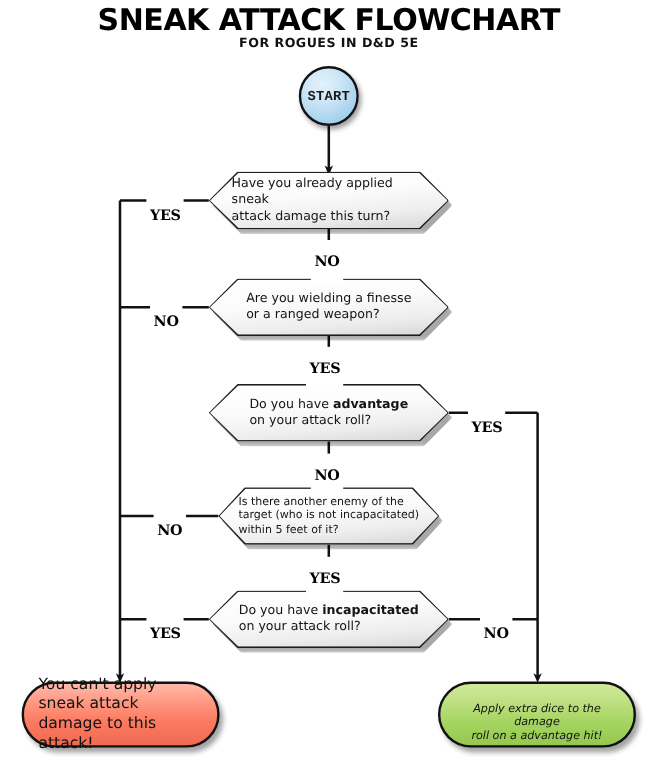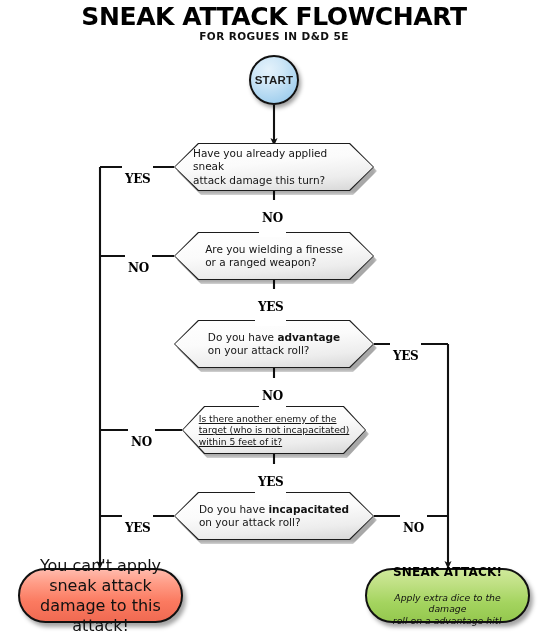--- a/index.html
+++ b/index.html
@@ -67,21 +67,21 @@
     height: 50px;
     border-radius: 50%;
     border: 2px solid #111;
     background: radial-gradient(circle at 38% 28%, #e4f2fb 0%, #cfe7f7 32%, #a7d2ef 72%, #8cc3e8 100%);
     box-shadow: 2px 3px 4px rgba(0,0,0,0.38);
     display: flex;
     align-items: center;
     justify-content: center;
   }
   .start-label {
-    font-family: Liberation Sans, sans-serif;
+    font-family: Liberation Mono, monospace;
     font-size: 11.5px;
     font-weight: bold;
     color: #1b1b1b;
     letter-spacing: 0.2px;
   }
 
   
   .hex-wrap { position: absolute; }
   .hex-shadow {
     position: absolute;
@@ -116,21 +116,20 @@
     font-family: "DejaVu Sans", sans-serif;
     font-size: 10.5px;
     line-height: 1.24;
     color: #141414;
     padding: 0 18px;
   }
   .hex-text.small {
     font-size: 9.2px;
     line-height: 1.22;
     padding: 0 14px;
-    text-decoration: underline;
   }
   .hex-text b { font-weight: bold; }
 
   
   .pill-wrap { position: absolute; }
   .pill-shadow {
     position: absolute;
     left: 3px; top: 4px;
     width: 100%; height: 100%;
     border-radius: 28px;
@@ -150,24 +149,24 @@
     justify-content: center;
   }
   .pill.red {
     background: linear-gradient(180deg, #ffb9ab 0%, #ff9c86 26%, #fb7a60 62%, #f06a52 100%);
   }
   .pill.green {
     background: linear-gradient(180deg, #cfe99a 0%, #bfe083 28%, #a4d45f 64%, #95c84f 100%);
   }
   .pill-text {
     font-family: "DejaVu Sans", sans-serif;
-    font-size: 16px;
+    font-size: 13px;
     line-height: 1.25;
     color: #111;
-    text-align: center;
+    text-align: left;
     padding: 0 12px;
   }
   .pill-title {
     font-family: "DejaVu Sans", sans-serif;
     font-size: 12px;
     font-weight: bold;
     color: #000;
     letter-spacing: 0.2px;
     text-align: center;
   }
@@ -304,21 +303,20 @@
       <div class="pill-text">
         <span>You can't apply sneak attack</span><br>
         <span>damage to this attack!</span>
       </div>
     </div>
   </div>
 
   <div class="pill-wrap" style="left:361px; top:568px; width:165px; height:55px;">
     <div class="pill-shadow"></div>
     <div class="pill green">
-      <div class="pill-title">SNEAK ATTACK!</div>
       <div class="pill-sub">
         <span>Apply extra dice to the damage</span><br>
         <span>roll on a advantage hit!</span>
       </div>
     </div>
   </div>
 
   <div class="edge-label" style="left:118px; top:161px;">YES</div>
   <div class="edge-label" style="left:255px; top:200px;">NO</div>
 

